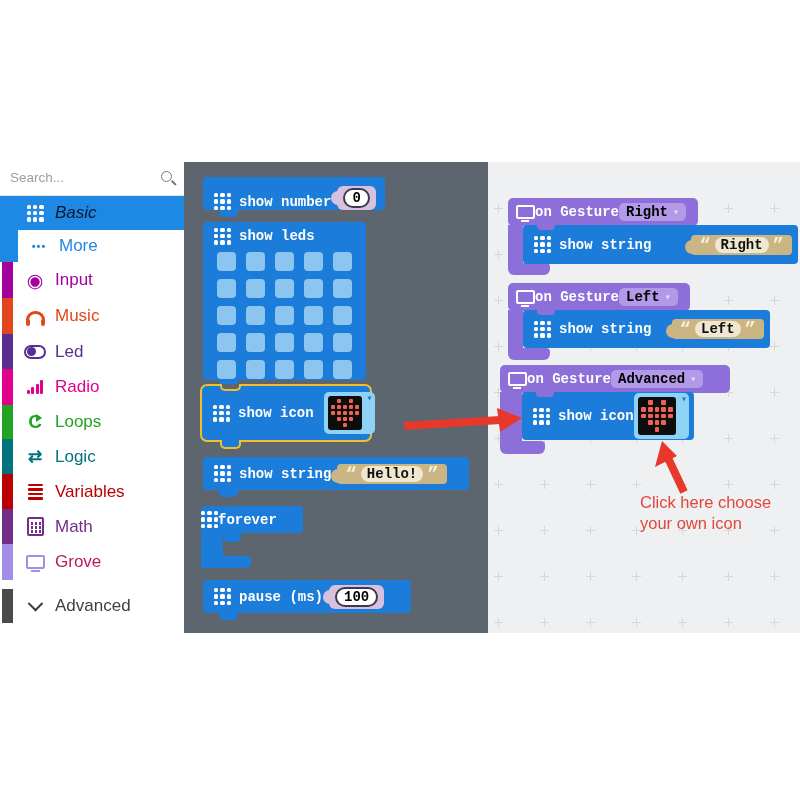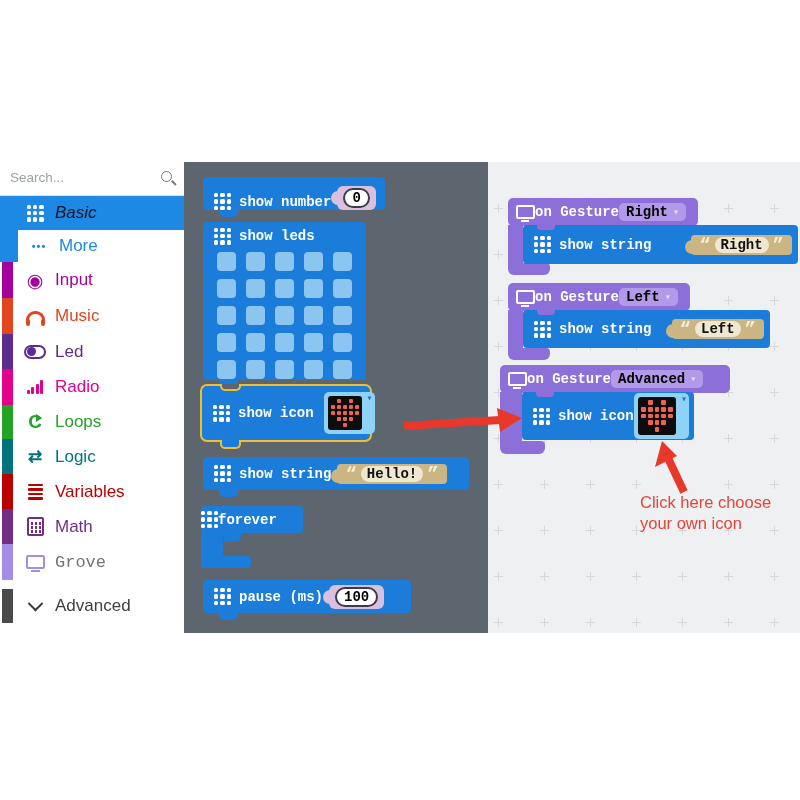--- a/index.html
+++ b/index.html
@@ -36,21 +36,21 @@
   .row-input{height:36px;min-height:36px;} .row-input .cbar{background:#a4009d;} .row-input .slabel{color:#a4009d;}
   .row-input .ic{color:#a4009d;font-size:19px;}
   .row-music{height:36px;min-height:36px;} .row-music .cbar{background:#e2461d;} .row-music .slabel{color:#e2461d;}
   .row-led{height:35px;min-height:35px;} .row-led .cbar{background:#5c2d91;} .row-led .slabel{color:#5c2d91;}
   .row-radio{height:36px;min-height:36px;} .row-radio .cbar{background:#e3008c;} .row-radio .slabel{color:#e3008c;}
   .row-loops{height:34px;min-height:34px;} .row-loops .cbar{background:#23a323;} .row-loops .slabel{color:#23a323;}
   .row-logic{height:35px;min-height:35px;} .row-logic .cbar{background:#00737e;} .row-logic .slabel{color:#00737e;}
   .row-logic .ic{color:#00737e;font-weight:bold;font-size:17px;}
   .row-vars{height:35px;min-height:35px;} .row-vars .cbar{background:#bb0000;} .row-vars .slabel{color:#bb0000;}
   .row-math{height:35px;min-height:35px;} .row-math .cbar{background:#722e86;} .row-math .slabel{color:#722e86;}
-  .row-grove{height:36px;min-height:36px;} .row-grove .cbar{background:#a48de8;} .row-grove .slabel{color:#737373;font-family:Liberation Mono, monospace;}
+  .row-grove{height:36px;min-height:36px;} .row-grove .cbar{background:#a48de8;} .row-grove .slabel{color:#be185d;}
   .side-spacer{height:6px;min-height:6px;}
   .row-adv{height:40px;min-height:40px;} .row-adv .cbar{background:#4a4a4a;height:34px;top:3px;}
   .row-adv .slabel{color:#3f3f3f;}
 
   
   .gicon{display:grid;grid-template-columns:repeat(3,1fr);gap:2px;width:17px;height:17px;}
   .gicon i{background:#fff;border-radius:1.5px;}
   .hp{position:relative;width:13px;height:8px;border:3px solid #e2461d;border-bottom:none;border-radius:9px 9px 0 0;}
   .hp::before,.hp::after{content:"";position:absolute;bottom:-4px;width:4px;height:7px;background:#e2461d;border-radius:2px;}
   .hp::before{left:-3px;} .hp::after{right:-3px;}

